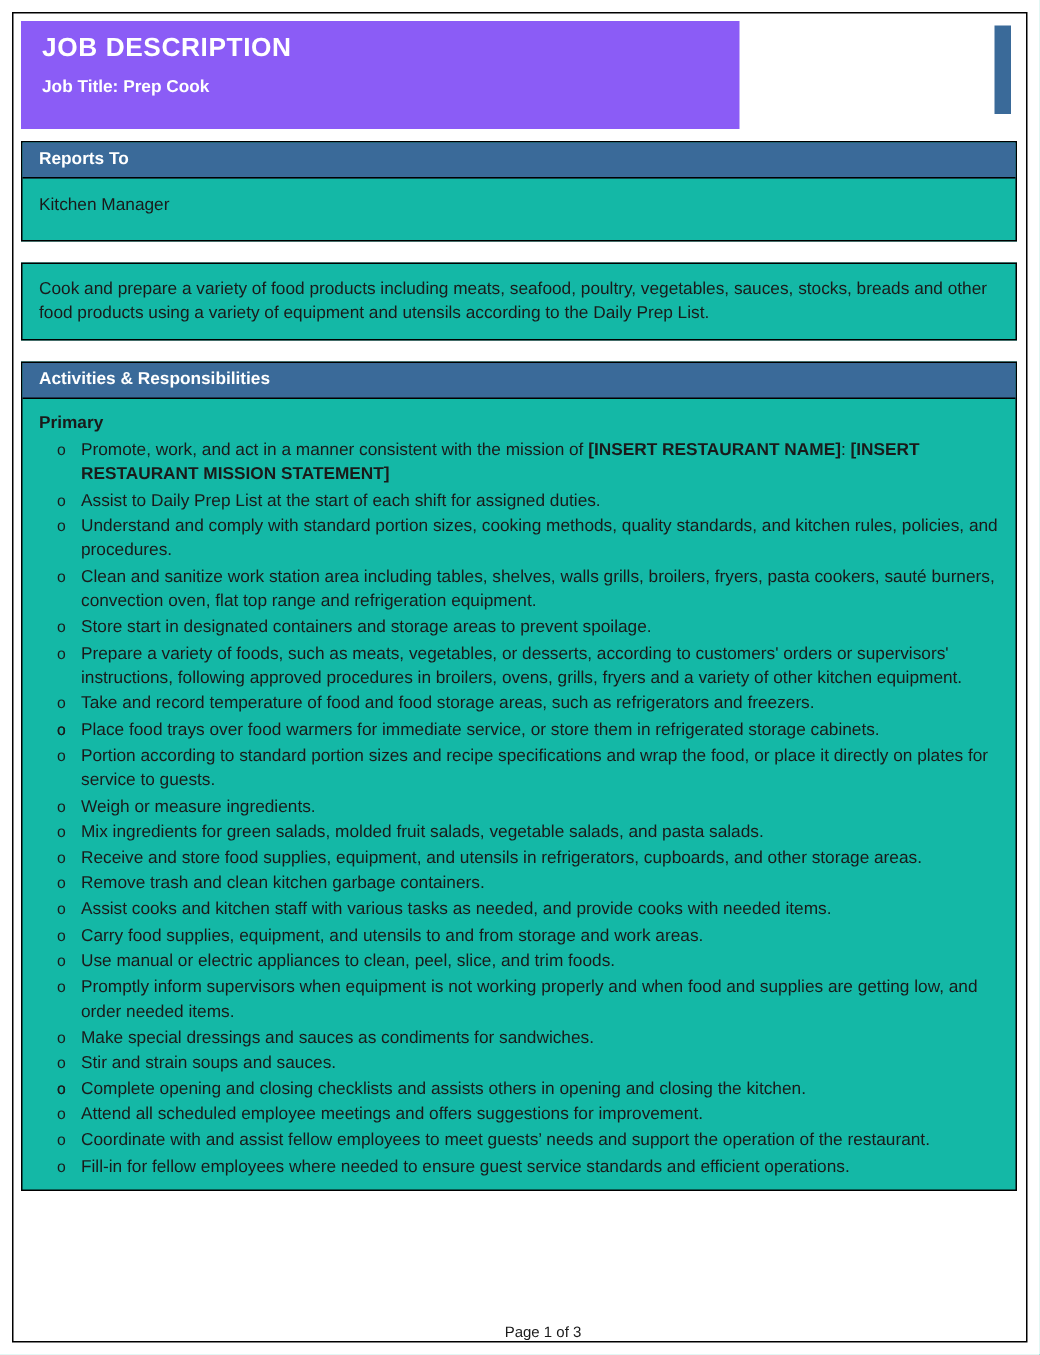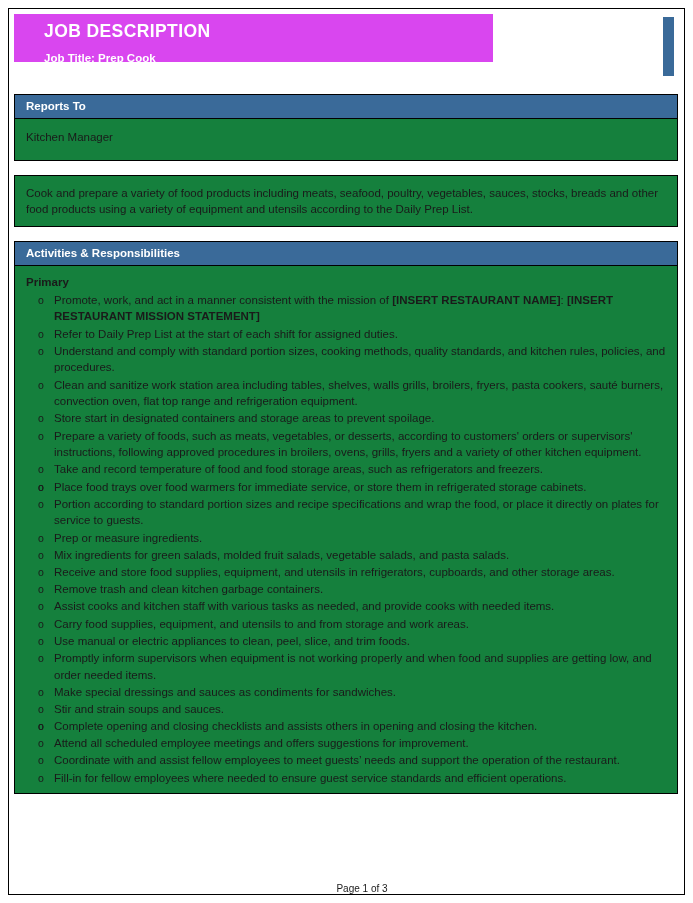--- a/index.html
+++ b/index.html
@@ -42,24 +42,24 @@
   }
 
   
   .title-row {
     display: flex;
     align-items: flex-start;
     justify-content: space-between;
     height: 66px;
   }
   .title-band {
-    background: #d946ef;
+    background: #8b5cf6;
     width: 479px;
-    height: 48px;
-    padding: 9px 0 0 30px;
+    height: 72px;
+    padding: 9px 0 0 14px;
     color: #ffffff;
   }
   .doc-title {
     font-size: 17.5px;
     font-weight: bold;
     letter-spacing: 0.4px;
     line-height: 1;
     font-variant: small-caps;
     text-transform: none;
   }
@@ -108,21 +108,21 @@
     color: #4f86be;
     font-size: 24px;
     font-weight: normal;
     letter-spacing: -0.5px;
   }
 
   
   .section {
     border: 1px solid #000000;
     margin-top: 14px;
-    background: #15803d;
+    background: #14b8a6;
   }
   .section-header {
     background: #3a6a99;
     color: #ffffff;
     font-size: 11.5px;
     font-weight: bold;
     padding: 5px 0 5px 11px;
     line-height: 1.15;
     border-bottom: 1px solid #000000;
   }
@@ -203,30 +203,30 @@
     <div class="section">
       <div class="section-body summary">Cook and prepare a variety of food products including meats, seafood, poultry, vegetables, sauces, stocks, breads and other food products using a variety of equipment and utensils according to the Daily Prep List.</div>
     </div>
 
     <div class="section">
       <div class="section-header">Activities &amp; Responsibilities</div>
       <div class="section-body activities">
         <div class="sub-heading">Primary</div>
         <ul class="bullets" id="activities-list">
             <li><span class="marker">o</span><span><span>Promote, work, and act in a manner consistent with the mission of </span><span class="b">[INSERT RESTAURANT NAME]</span><span>: </span><span class="b">[INSERT RESTAURANT MISSION STATEMENT]</span></span></li>
-            <li><span class="marker">o</span><span><span>Refer to Daily Prep List at the start of each shift for assigned duties.</span></span></li>
+            <li><span class="marker">o</span><span><span>Assist to Daily Prep List at the start of each shift for assigned duties.</span></span></li>
             <li><span class="marker">o</span><span><span>Understand and comply with standard portion sizes, cooking methods, quality standards, and kitchen rules, policies, and procedures.</span></span></li>
             <li><span class="marker">o</span><span><span>Clean and sanitize work station area including tables, shelves, walls grills, broilers, fryers, pasta cookers, sauté burners, convection oven, flat top range and refrigeration equipment.</span></span></li>
             <li><span class="marker">o</span><span><span>Store start in designated containers and storage areas to prevent spoilage.</span></span></li>
             <li><span class="marker">o</span><span><span>Prepare a variety of foods, such as meats, vegetables, or desserts, according to customers' orders or supervisors' instructions, following approved procedures in broilers, ovens, grills, fryers and a variety of other kitchen equipment.</span></span></li>
             <li><span class="marker">o</span><span><span>Take and record temperature of food and food storage areas, such as refrigerators and freezers.</span></span></li>
             <li><span class="marker">o</span></li>
             <li><span class="marker">o</span><span><span>Place food trays over food warmers for immediate service, or store them in refrigerated storage cabinets.</span></span></li>
             <li><span class="marker">o</span><span><span>Portion according to standard portion sizes and recipe specifications and wrap the food, or place it directly on plates for service to guests.</span></span></li>
-            <li><span class="marker">o</span><span><span>Prep or measure ingredients.</span></span></li>
+            <li><span class="marker">o</span><span><span>Weigh or measure ingredients.</span></span></li>
             <li><span class="marker">o</span><span><span>Mix ingredients for green salads, molded fruit salads, vegetable salads, and pasta salads.</span></span></li>
             <li><span class="marker">o</span><span><span>Receive and store food supplies, equipment, and utensils in refrigerators, cupboards, and other storage areas.</span></span></li>
             <li><span class="marker">o</span><span><span>Remove trash and clean kitchen garbage containers.</span></span></li>
             <li><span class="marker">o</span><span><span>Assist cooks and kitchen staff with various tasks as needed, and provide cooks with needed items.</span></span></li>
             <li><span class="marker">o</span><span><span>Carry food supplies, equipment, and utensils to and from storage and work areas.</span></span></li>
             <li><span class="marker">o</span><span><span>Use manual or electric appliances to clean, peel, slice, and trim foods.</span></span></li>
             <li><span class="marker">o</span><span><span>Promptly inform supervisors when equipment is not working properly and when food and supplies are getting low, and order needed items.</span></span></li>
             <li><span class="marker">o</span><span><span>Make special dressings and sauces as condiments for sandwiches.</span></span></li>
             <li><span class="marker">o</span><span><span>Stir and strain soups and sauces.</span></span></li>
             <li><span class="marker">o</span></li>

